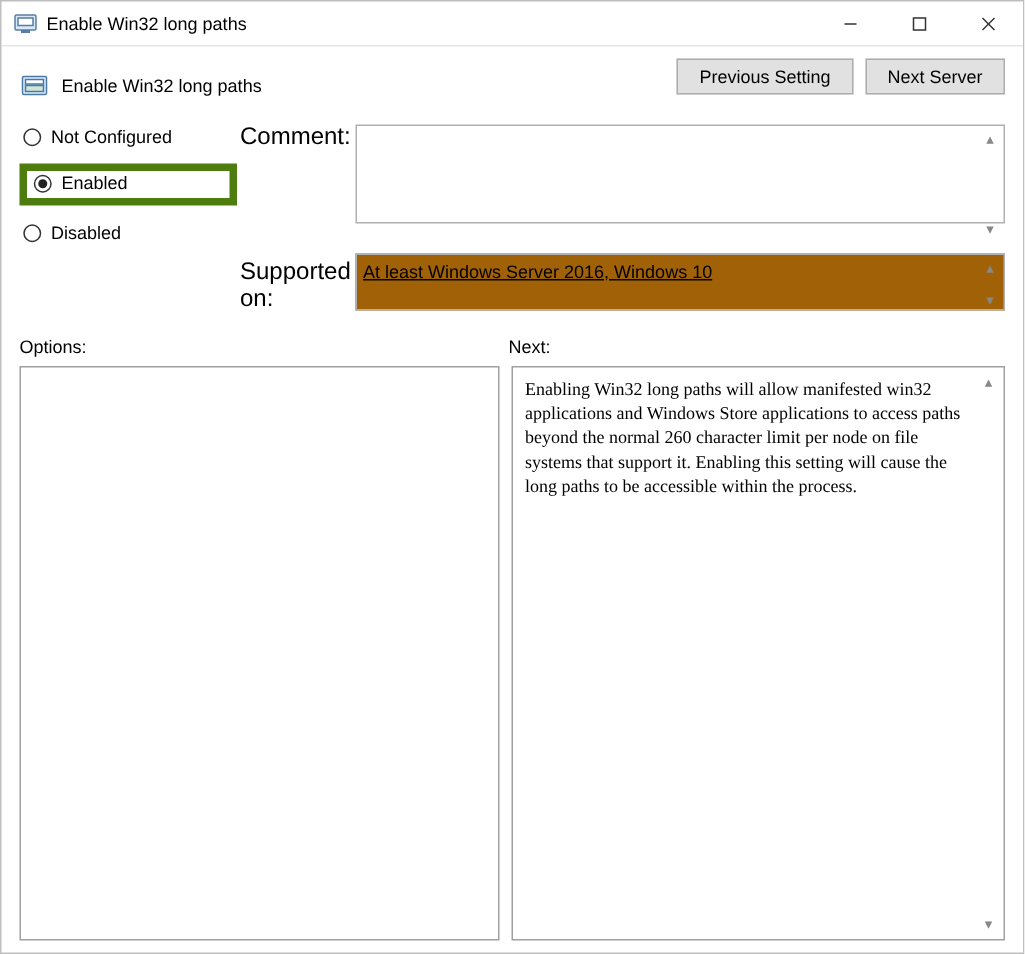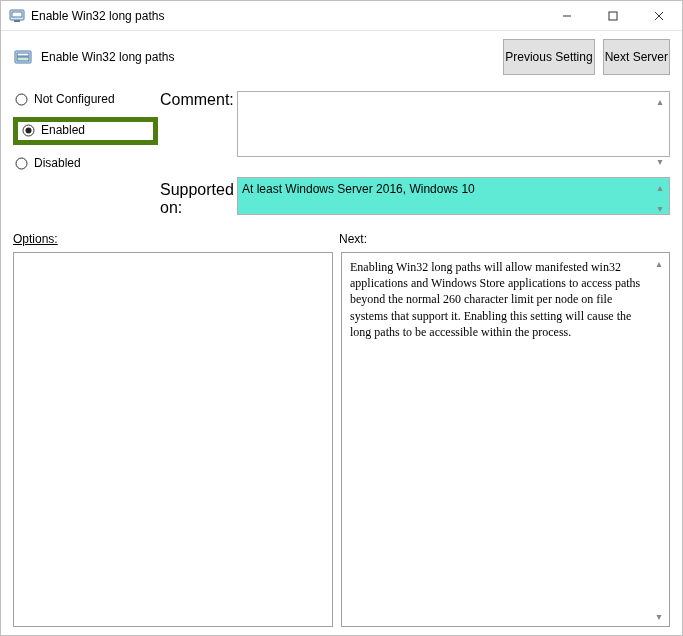--- a/index.html
+++ b/index.html
@@ -25,38 +25,38 @@
 
   
   .content { flex:1; padding: 6px 12px 8px 12px; display:flex; flex-direction:column; }
 
   .head-row { display:flex; align-items:flex-start; }
   .head-left { display:flex; align-items:center; gap:8px; padding-top:10px; }
   .big-icon { width:20px; height:20px; }
   .heading-text { font-size:12px; }
 
   .nav-buttons { margin-left:auto; display:flex; gap:8px; padding-top:2px; }
-  .btn { border:1px solid #adadad; background:#e1e1e1; font: inherit; height:36px; padding:0 1px; cursor:default; }
+  .btn { border:1px solid #adadad; background:#e1e1e1; font: inherit; height:24px; padding:0 14px; cursor:default; }
 
   
   .mid-grid { display:grid; grid-template-columns: 145px 75px 1fr; column-gap:2px; margin-top:16px; }
   .radio-col { display:flex; flex-direction:column; gap:10px;justify-content:flex-end; }
   .radio-item { display:flex; align-items:center; gap:6px; font-size:12px; padding:1px 2px; width:max-content; }
   .radio-circle { width:13px; height:13px; }
   .highlight { border:5px solid #4d7c0f; padding:0 4px 2px 2px; }
 
   .label-col { font-size:16px; padding-top:0px; }
   .txta-wrap { position:relative; }
   .txta { width:100%; border:1px solid #b0b0b0; font:inherit; padding:4px 18px 4px 4px; resize:none; background:#fff; }
   .scroll-mini { position:absolute; right:2px; top:2px; bottom:2px; width:16px; display:flex; flex-direction:column; justify-content:space-between; pointer-events:none; }
   .scroll-arrow { width:16px; height:16px; display:flex; align-items:center; justify-content:center; font-size:10px; color:#888; }
 
   
   .pane-labels { display:flex; margin-top:14px; }
-  .pane-labels > div:first-child { width:326px;text-decoration:underline; }
+  .pane-labels > div:first-child { width:326px; }
   .panes { display:flex; gap:8px; margin-top:6px; flex:1; min-height:0; }
   .pane { border:1px solid #a0a0a0; position:relative; }
   .pane-options { width:320px; }
   .pane-help { flex:1;font-family:Liberation Serif, serif; }
   .help-text { padding:6px 20px 6px 8px; font-size:12px; line-height:1.35; }
   .pane .scroll-mini { pointer-events:none; }
 
   
   .footer { display:flex; justify-content:flex-end; gap:10px; padding-top:10px; padding-bottom:2px; }
   .footer .btn { width:80px; }
@@ -150,21 +150,21 @@
         <textarea class="txta" rows="4" style=""></textarea>
         <div class="scroll-mini">
           <span class="scroll-arrow">▴</span>
           <span class="scroll-arrow">▾</span>
         </div>
       </div>
 
       <div></div>
       <div class="label-col" style="padding-top:10px;">Supported on:</div>
       <div class="txta-wrap" style="margin-top:6px;">
-        <textarea class="txta" rows="2" readonly="" style="background: #5eead4;">At least Windows Server 2016, Windows 10</textarea>
+        <textarea class="txta" rows="2" readonly="" style="background: #a16207; text-decoration: underline;">At least Windows Server 2016, Windows 10</textarea>
         <div class="scroll-mini">
           <span class="scroll-arrow">▴</span>
           <span class="scroll-arrow">▾</span>
         </div>
       </div>
     </div>
 
     <div class="pane-labels">
       <div>Options:</div>
       <div>Next:</div>

